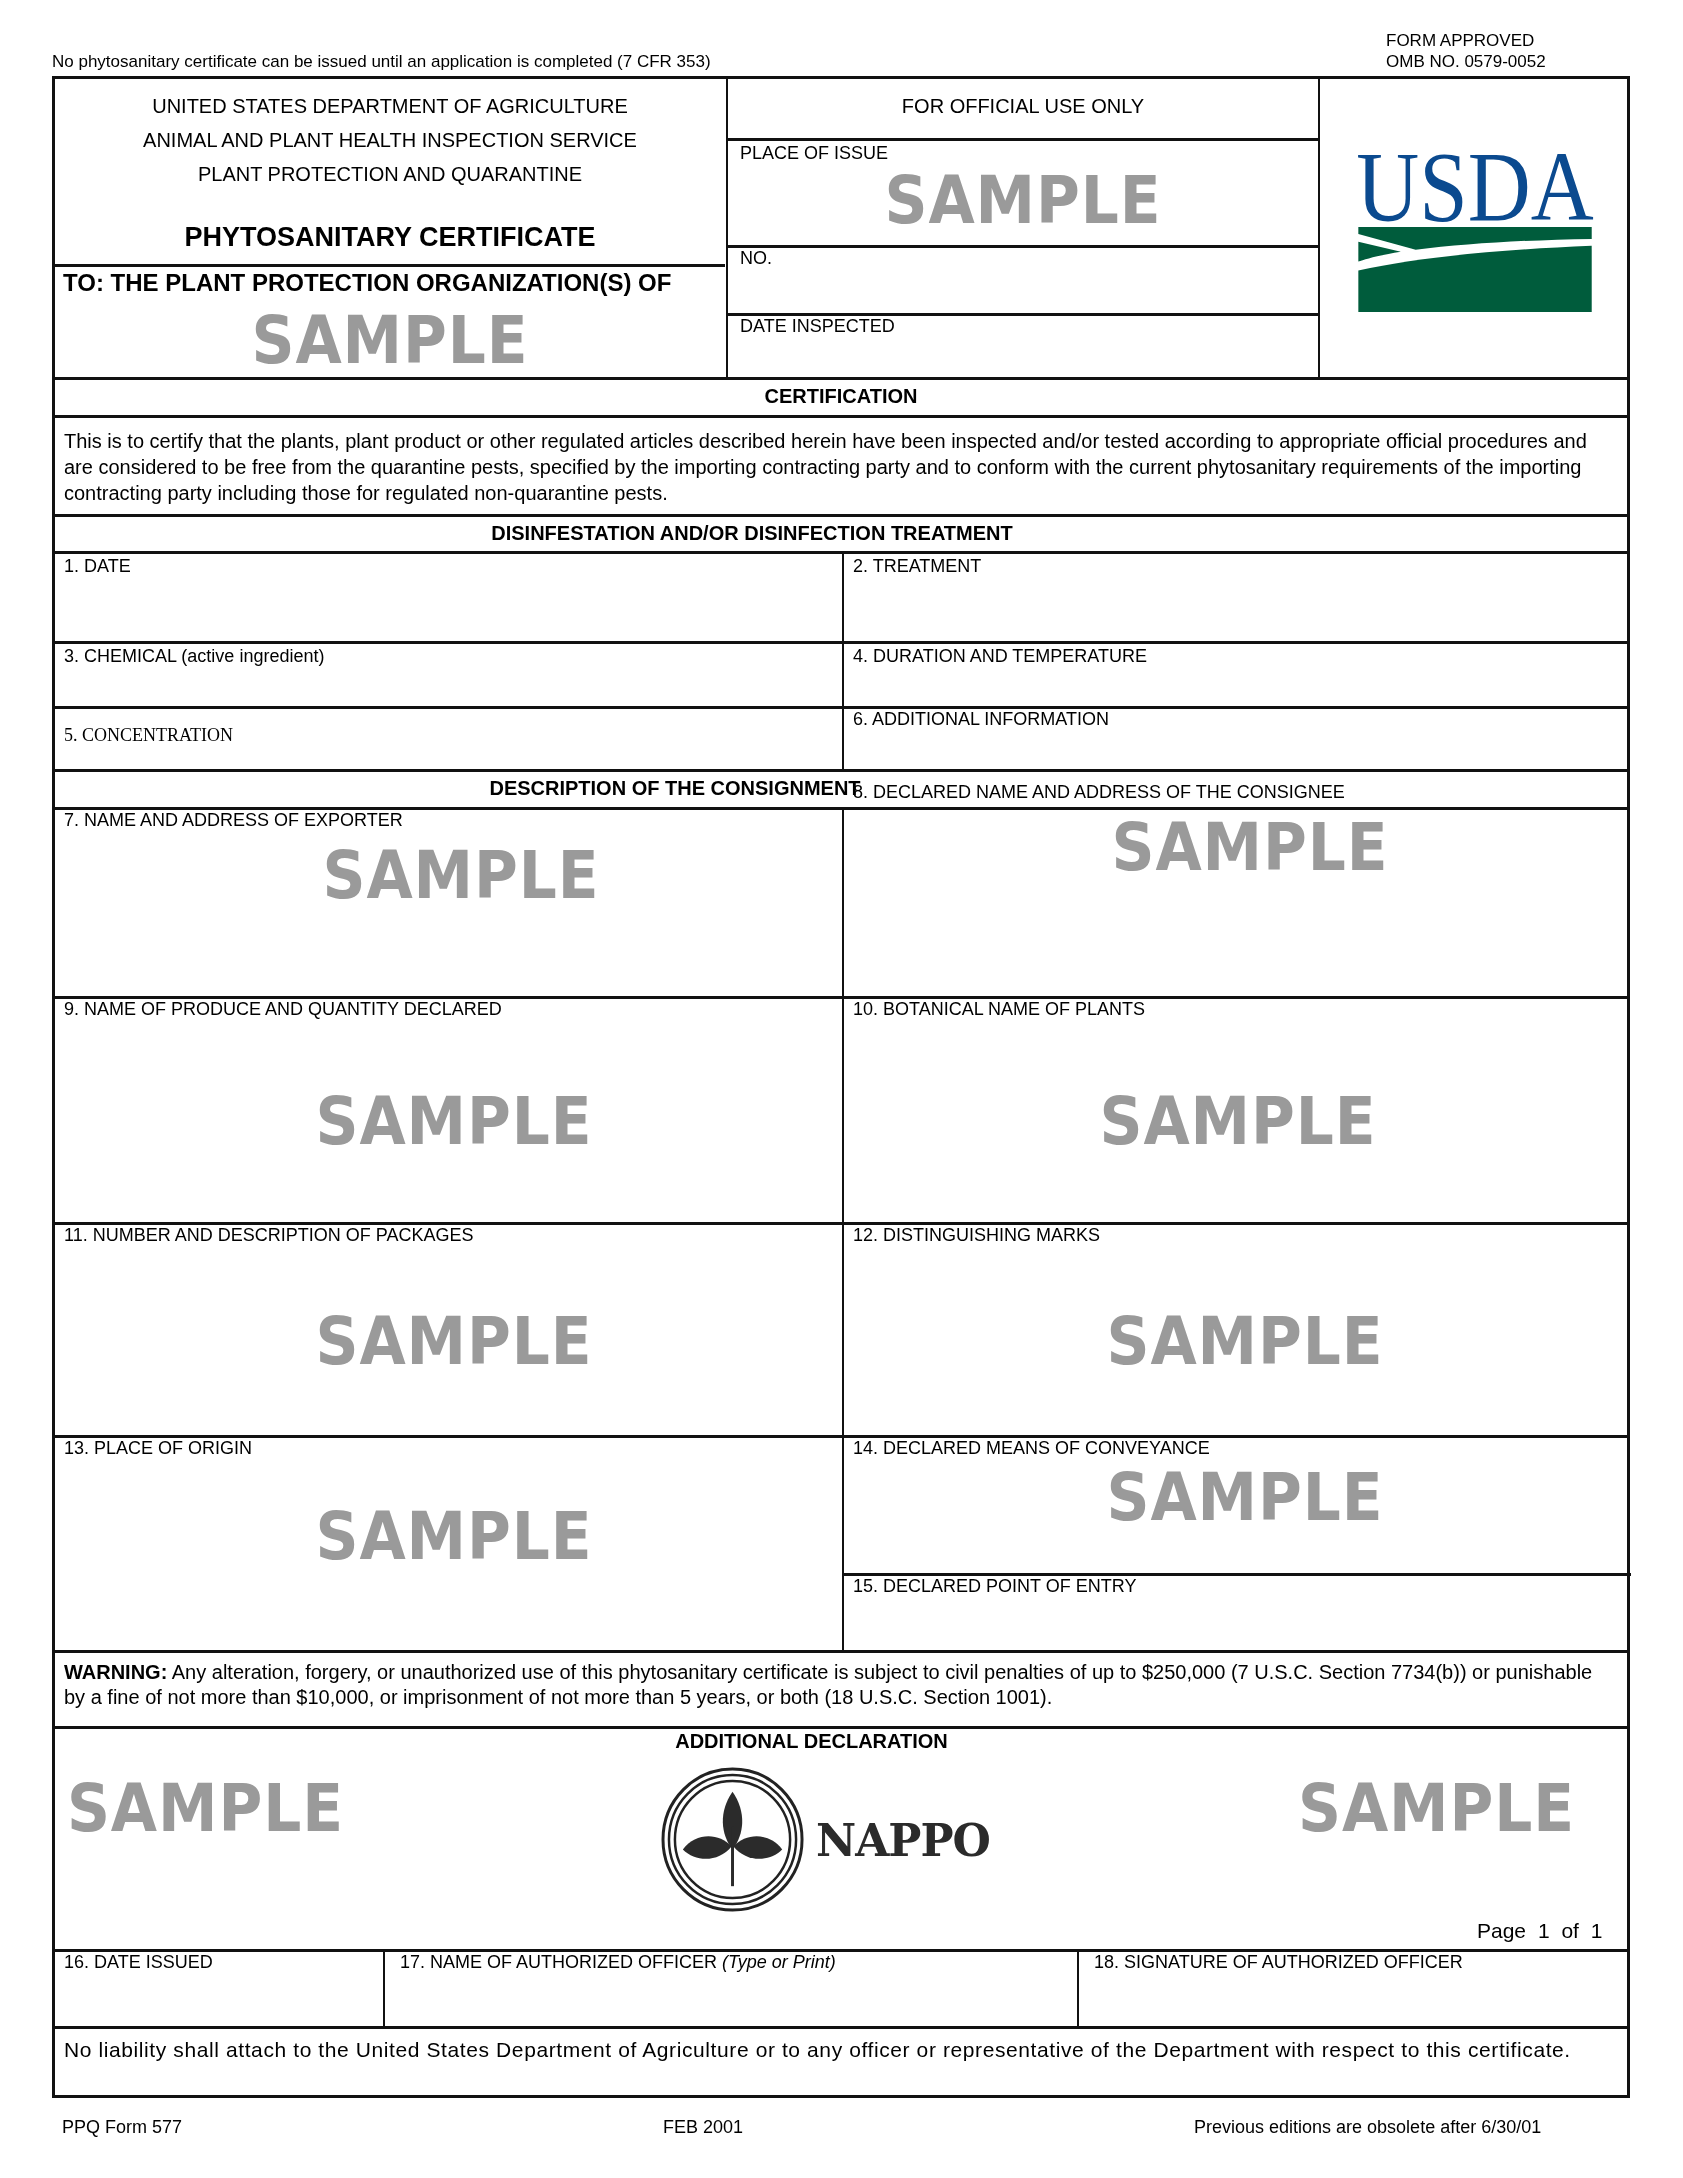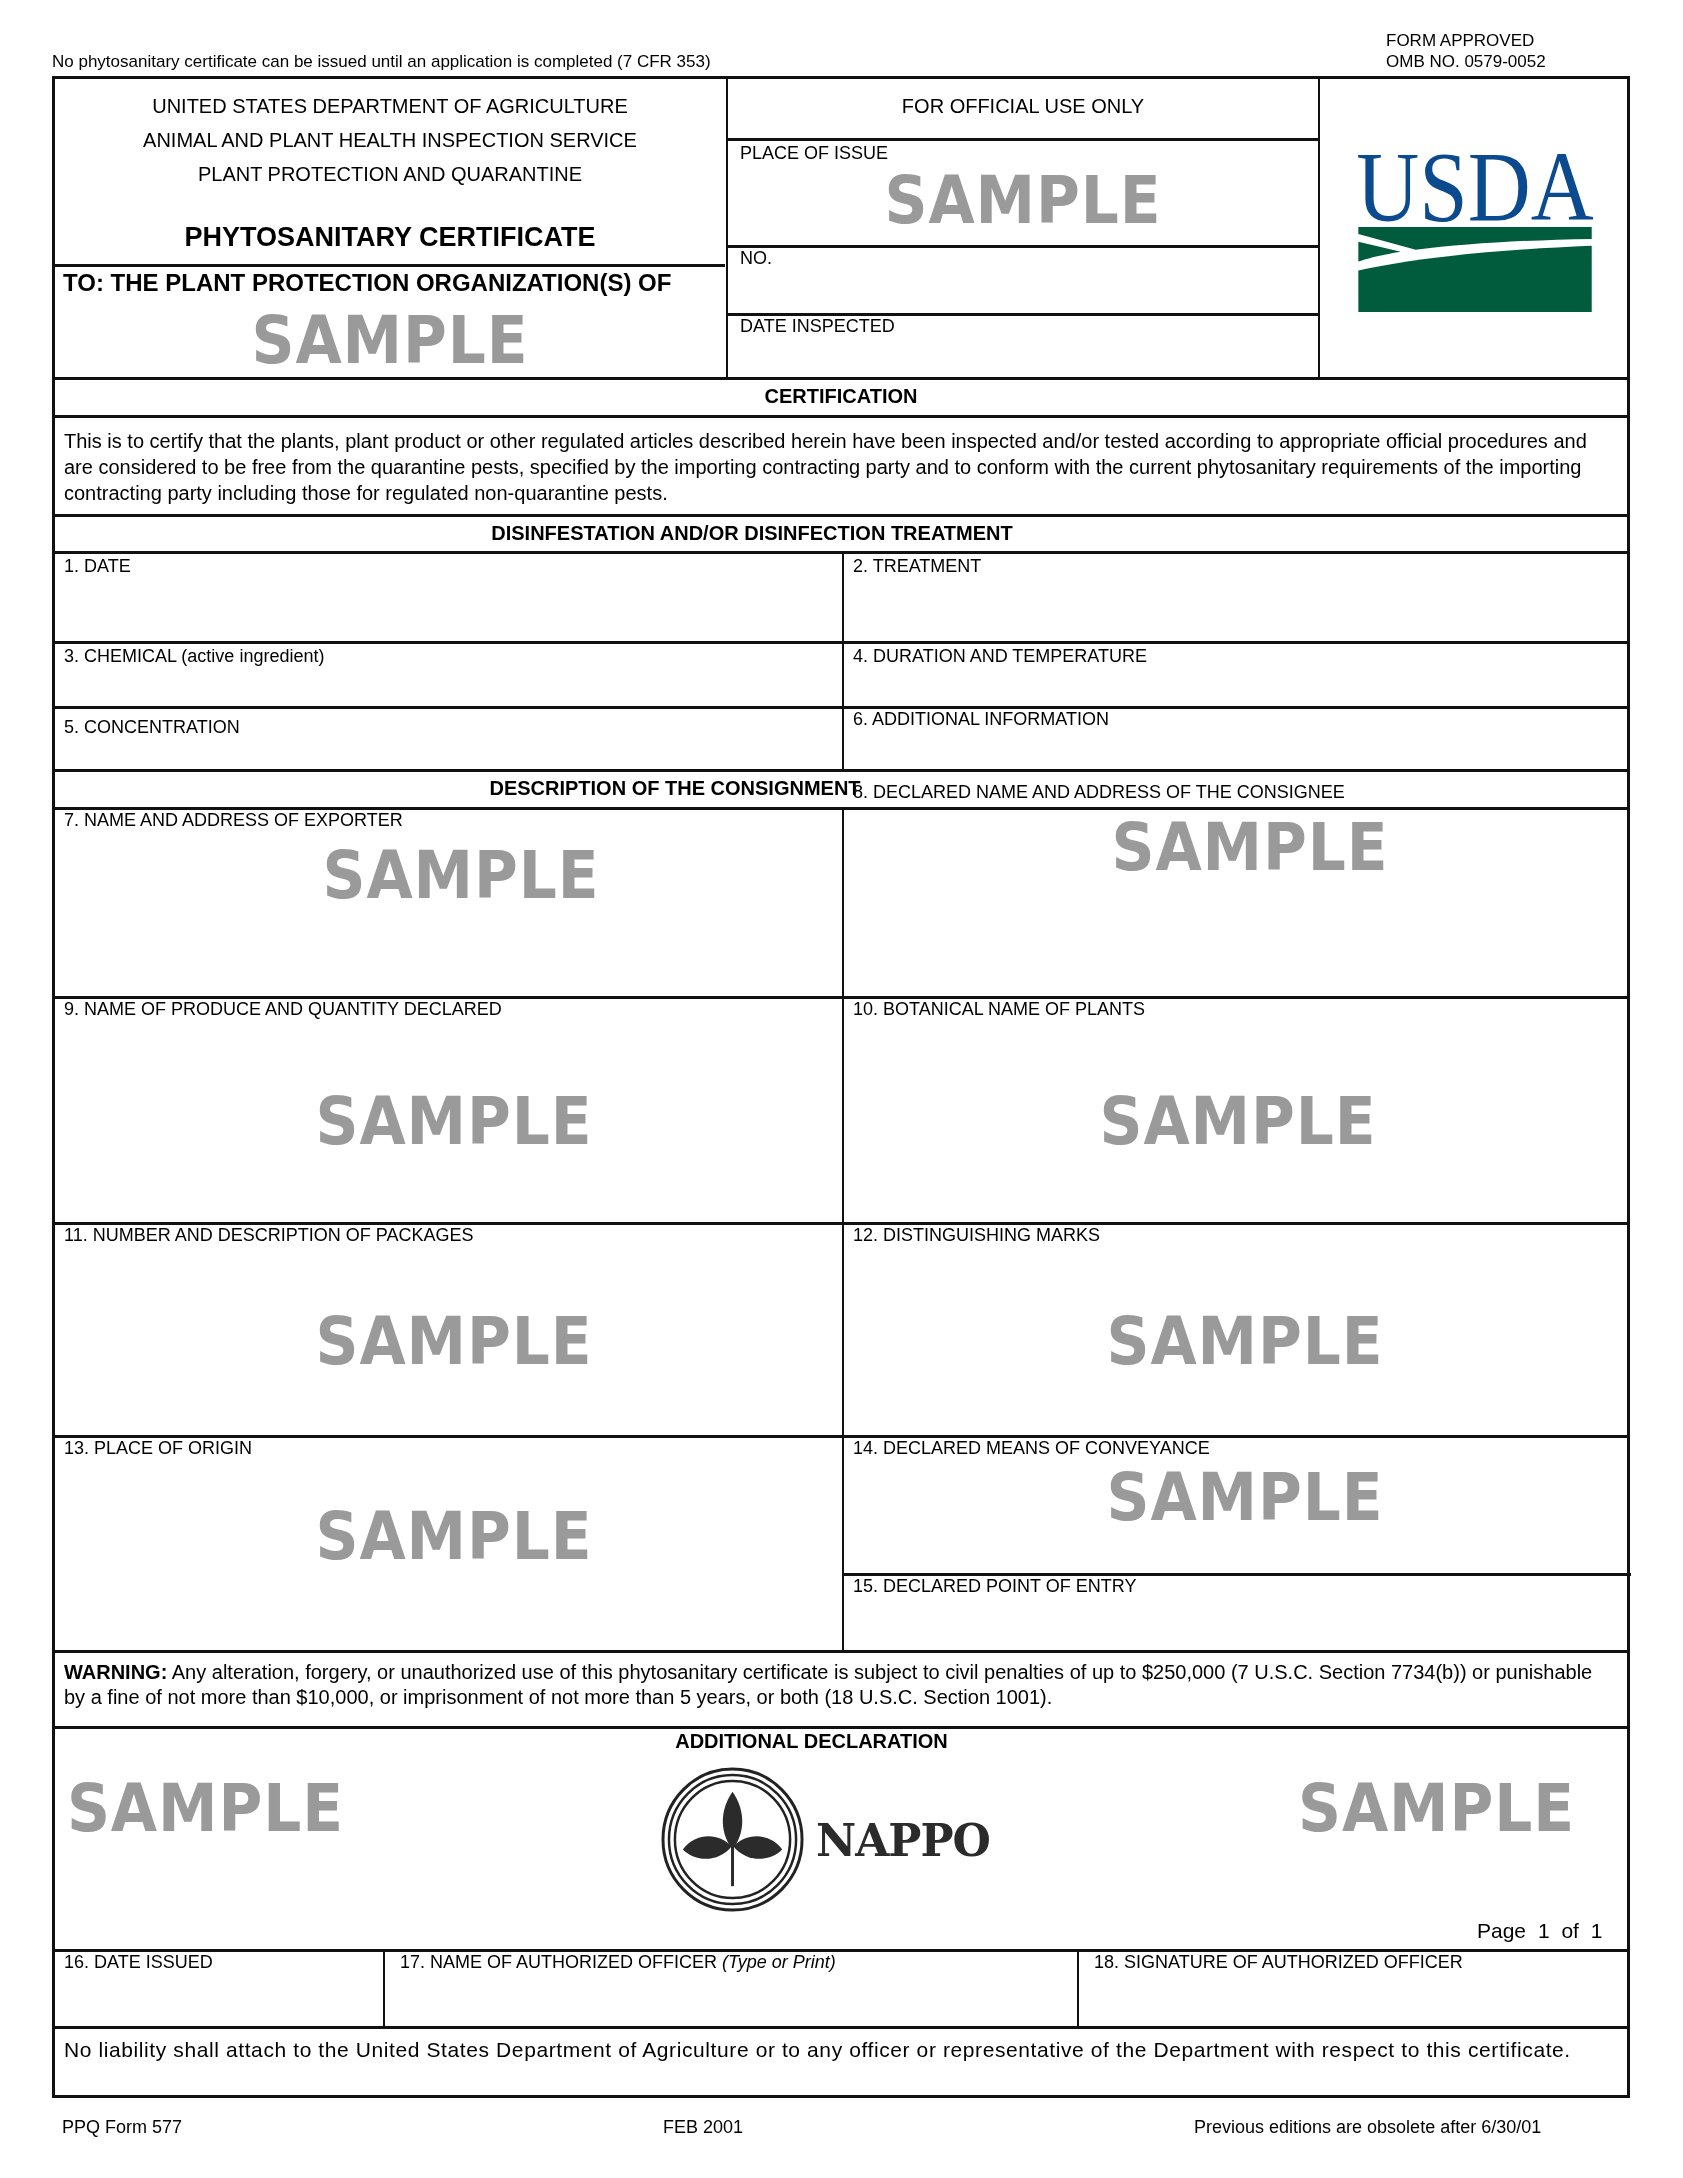--- a/index.html
+++ b/index.html
@@ -85,21 +85,21 @@
 <div class="field" style="left:844px; top:554px; width:786px; height:85px;">
   <div class="lbl" style="left:9px; top:2px;">2. TREATMENT</div>
 </div>
 <div class="field" style="left:55px; top:644px; width:786px; height:61px;">
   <div class="lbl" style="left:9px; top:2px;">3. CHEMICAL (active ingredient)</div>
 </div>
 <div class="field" style="left:844px; top:644px; width:786px; height:61px;">
   <div class="lbl" style="left:9px; top:2px;">4. DURATION AND TEMPERATURE</div>
 </div>
 <div class="field" style="left:55px; top:709px; width:786px; height:59px;">
-  <div class="lbl" style="left:9px; top:8px;">5. CONCENTRATION</div>
+  <div class="lbl" style="left:9px; top:16px;font-family:Liberation Serif, serif;">5. CONCENTRATION</div>
 </div>
 <div class="field" style="left:844px; top:709px; width:786px; height:59px;">
   <div class="lbl" style="left:9px; top:0px;">6. ADDITIONAL INFORMATION</div>
 </div>
 
 <div class="hdr" style="left:48px; top:777px; width:1254px;">DESCRIPTION OF THE CONSIGNMENT</div>
 <div class="hl" style="left:52px; top:807px; width:1578px;"></div>
 <div class="vl" style="left:842px; top:808px; height:844px;"></div>
 <div class="hl" style="left:52px; top:996px; width:1578px;"></div>
 <div class="hl" style="left:52px; top:1222px; width:1578px;"></div>

